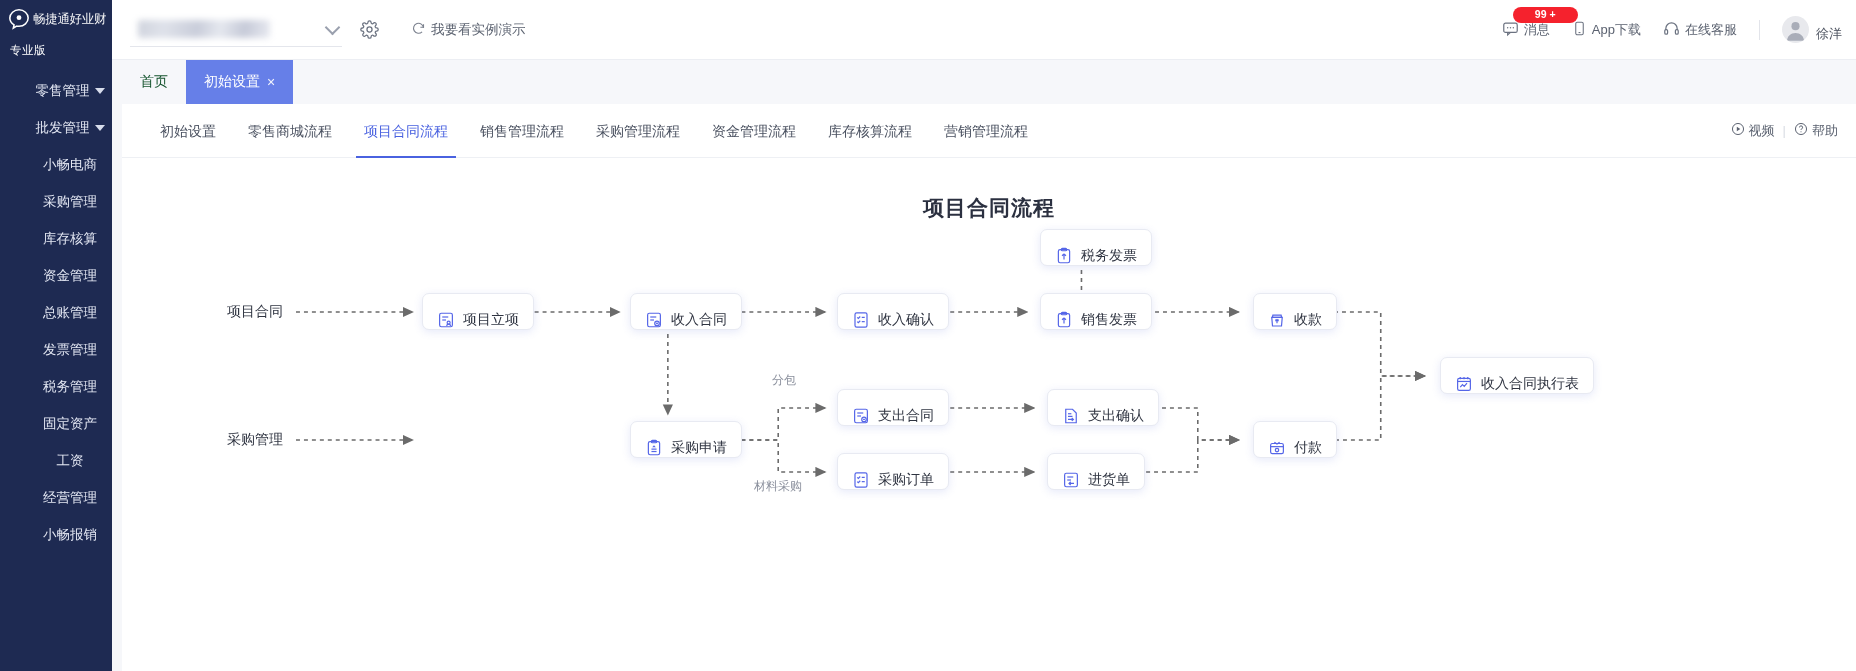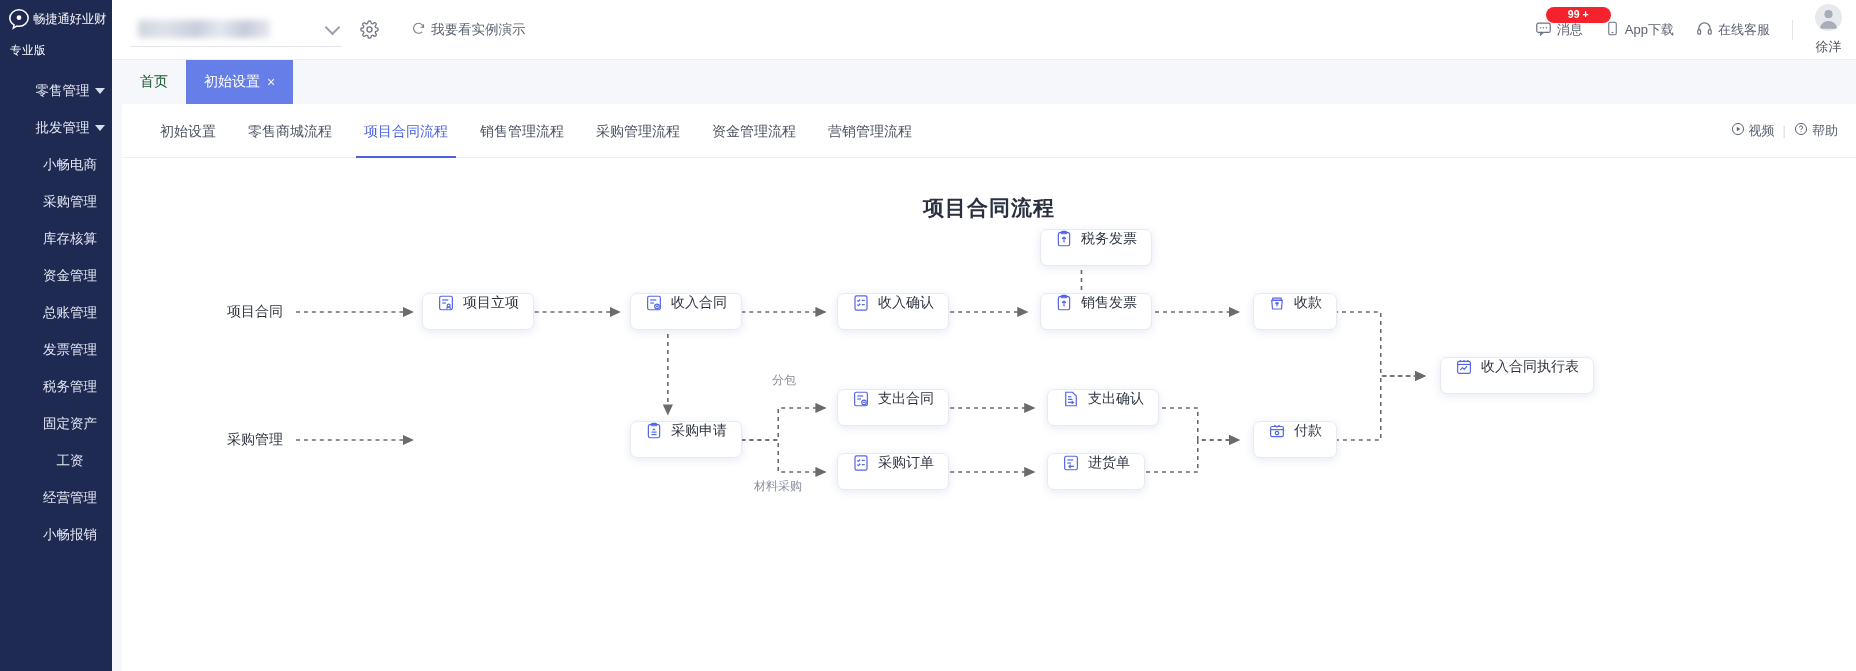--- a/index.html
+++ b/index.html
@@ -126,21 +126,21 @@
     color: #fff;
     font-size: 10.5px;
     line-height: 15px;
     height: 16px;
     padding: 0 22px;
     border-radius: 9px;
     font-weight: bold;
     white-space: nowrap;
   }
   .divider-v { width: 1px; height: 20px; background: #e2e4ea; }
-  .avatar-wrap { display: flex; align-items: center; gap: 7px; flex-direction: column; }
+  .avatar-wrap { display: flex; align-items: flex-end; gap: 7px; }
   .avatar {
     width: 27px; height: 27px;
     border-radius: 50%;
     background: #e8e9ed;
     display: flex; align-items: center; justify-content: center;
     overflow: hidden;
   }
   .user-name { color: #4c525f; font-size: 13px; white-space: nowrap; }
 
   
@@ -233,21 +233,21 @@
     margin-top: 8px;
   }
   .node {
     position: absolute;
     height: 37px;
     background: #ffffff;
     border: 1px solid #e8eaf2;
     border-radius: 7px;
     box-shadow: 0 2px 9px rgba(101,120,220,.16);
     display: flex;
-    align-items: flex-start;
+    align-items: flex-end;
     gap: 8px;
     padding: 0 14px;
     font-size: 14px;
     color: #2f3441;
     white-space: nowrap;
     cursor: pointer;
   }
   .node svg { flex: 0 0 auto; display: block; }
   .rowlabel {
     position: absolute;
@@ -421,20 +421,21 @@
     <div class="content">
       <div class="card">
 
         <div class="subtabs">
           <div class="subtab"><span>初始设置</span></div>
           <div class="subtab"><span>零售商城流程</span></div>
           <div class="subtab active"><span>项目合同流程</span></div>
           <div class="subtab"><span>销售管理流程</span></div>
           <div class="subtab"><span>采购管理流程</span></div>
           <div class="subtab"><span>资金管理流程</span></div>
+          <div class="subtab"><span>库存核算流程</span></div>
           <div class="subtab"><span>营销管理流程</span></div>
 
           <div class="subtabs-right">
             <span class="st-link">
               <span>
                 <svg width="14" height="14" viewBox="0 0 24 24" fill="none" stroke="#5b6270" stroke-width="1.7">
                   <circle cx="12" cy="12" r="9.5"></circle>
                   <path d="M10 8.3 L16 12 L10 15.7 Z" fill="#5b6270" stroke="none"></path>
                 </svg>
               </span>

